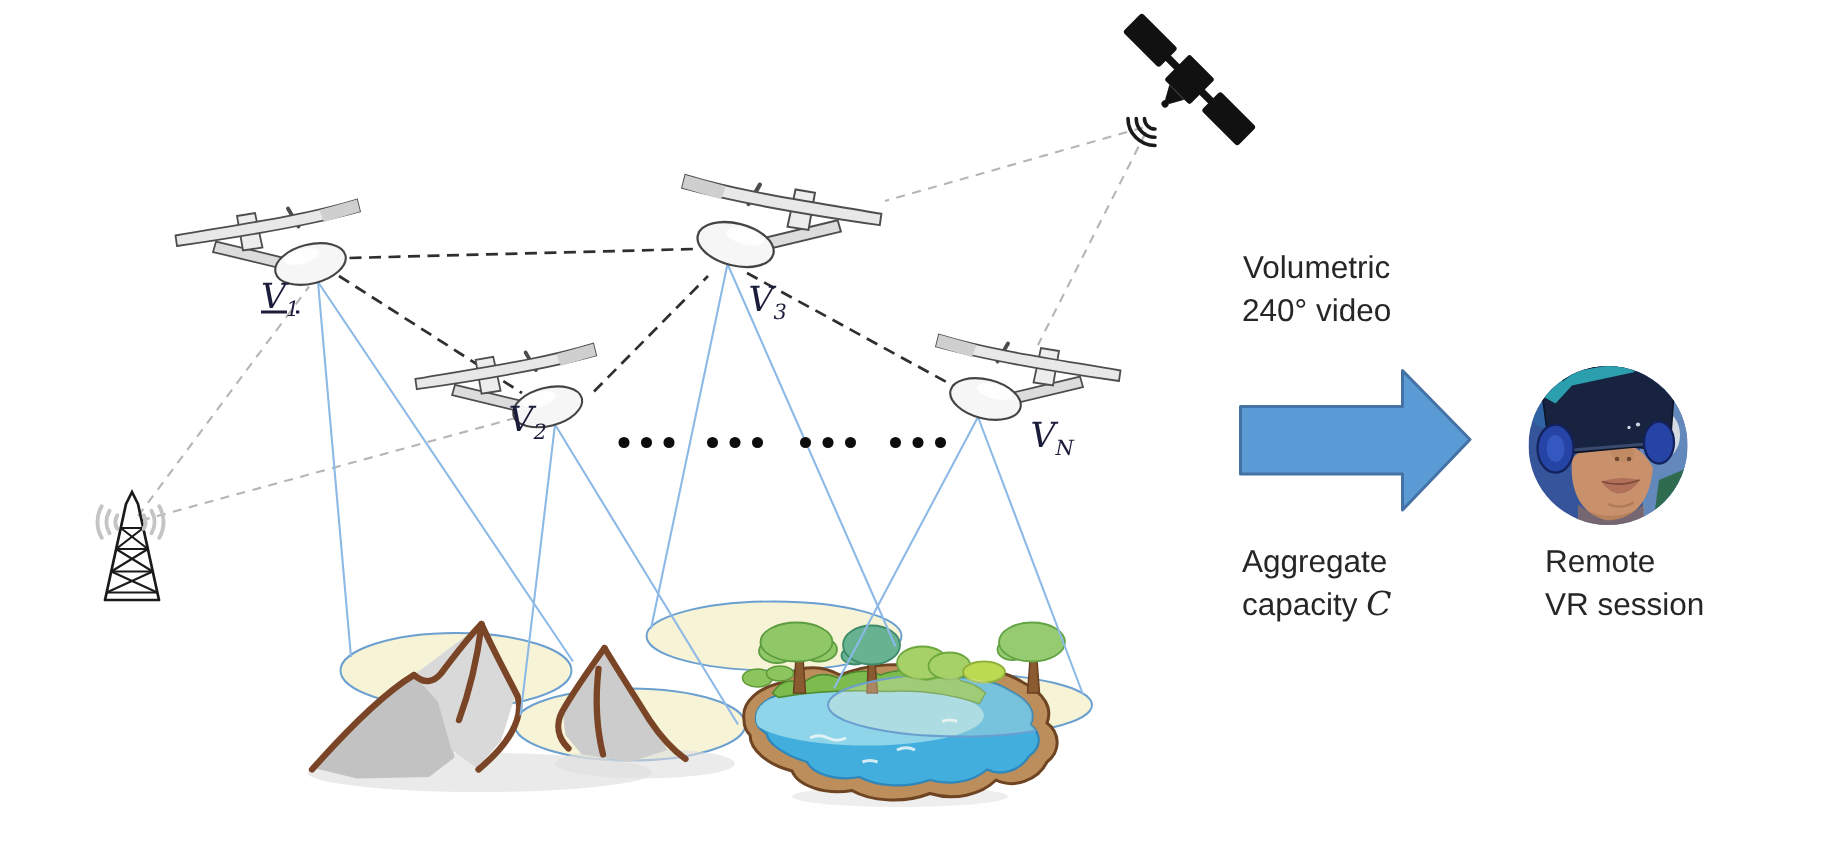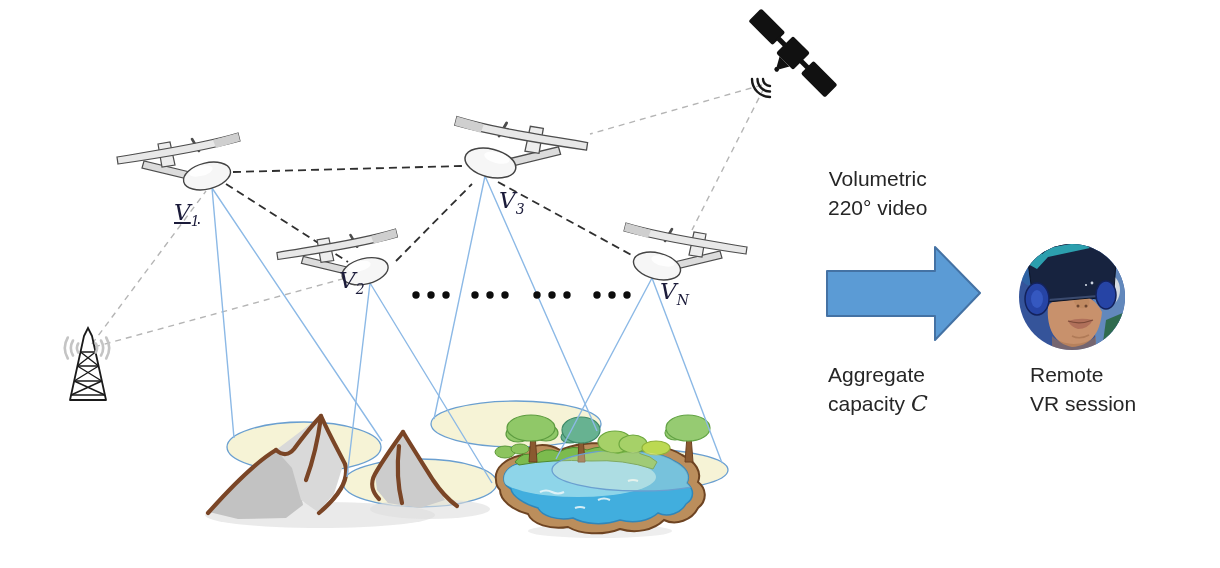--- a/index.html
+++ b/index.html
@@ -210,28 +210,28 @@
     <path d="M 1048,300 L 1098,296" stroke="#3a4a6e" stroke-width="2"></path>
     <circle cx="1092" cy="283" r="1.4" fill="#cfd6e2"></circle>
         <circle cx="1086" cy="285" r="1.1" fill="#cfd6e2"></circle>
     <path d="M 1040,252 C 1055,238 1085,236 1104,246" stroke="#121f3a" stroke-width="6" fill="none"></path>
     <ellipse cx="1106" cy="295" rx="10" ry="14" fill="#2644a5" stroke="#13225c" stroke-width="1.5"></ellipse>
     <ellipse cx="1037" cy="299" rx="12" ry="16" fill="#2644a5" stroke="#13225c" stroke-width="1.5"></ellipse>
     <ellipse cx="1037" cy="299" rx="6" ry="9" fill="#3558c0"></ellipse>
   </g>
 </svg>
 
-<div class="uav-label" style="left:174px;top:199px;text-decoration:underline;"><span>V</span><sub>1</sub></div>
+<div class="uav-label" style="left:174px;top:185px;text-decoration:underline;"><span>V</span><sub>1</sub></div>
 <div class="uav-label" style="left:339px;top:267px;"><span>V</span><sub>2</sub></div>
 <div class="uav-label" style="left:499px;top:187px;"><span>V</span><sub>3</sub></div>
-<div class="uav-label" style="left:660px;top:278px;"><span>V</span><sub>N</sub></div>
+<div class="uav-label" style="left:687px;top:278px;"><span>V</span><sub>N</sub></div>
 
 <div class="rp-text" style="left:828px;top:164px;text-align:center;">
   <div>Volumetric</div>
-  <div>220° video</div>
+  <div>240° video</div>
 </div>
 
 <div class="rp-text" style="left:1030px;top:360px;">
   <div>Remote</div>
   <div>VR session</div>
 </div>
 
 <div class="rp-text" style="left:828px;top:360px;">
   <div>Aggregate</div>
   <div><span>capacity </span><span class="math-var">C</span></div>

